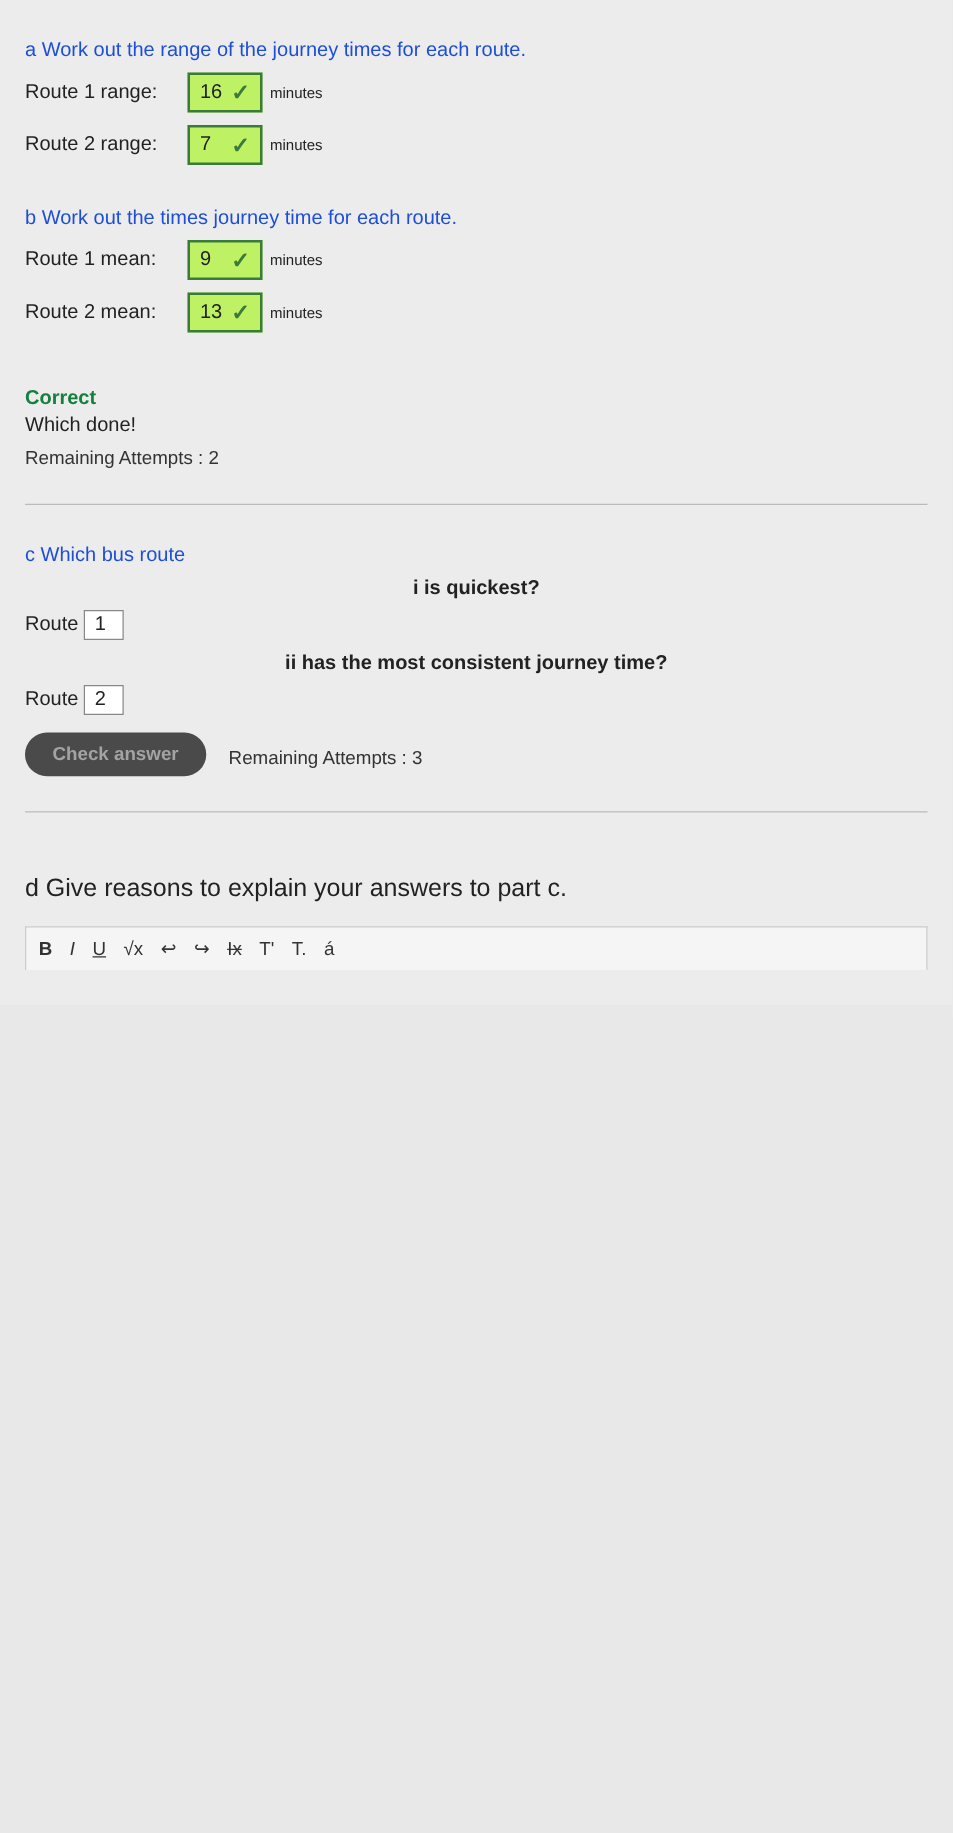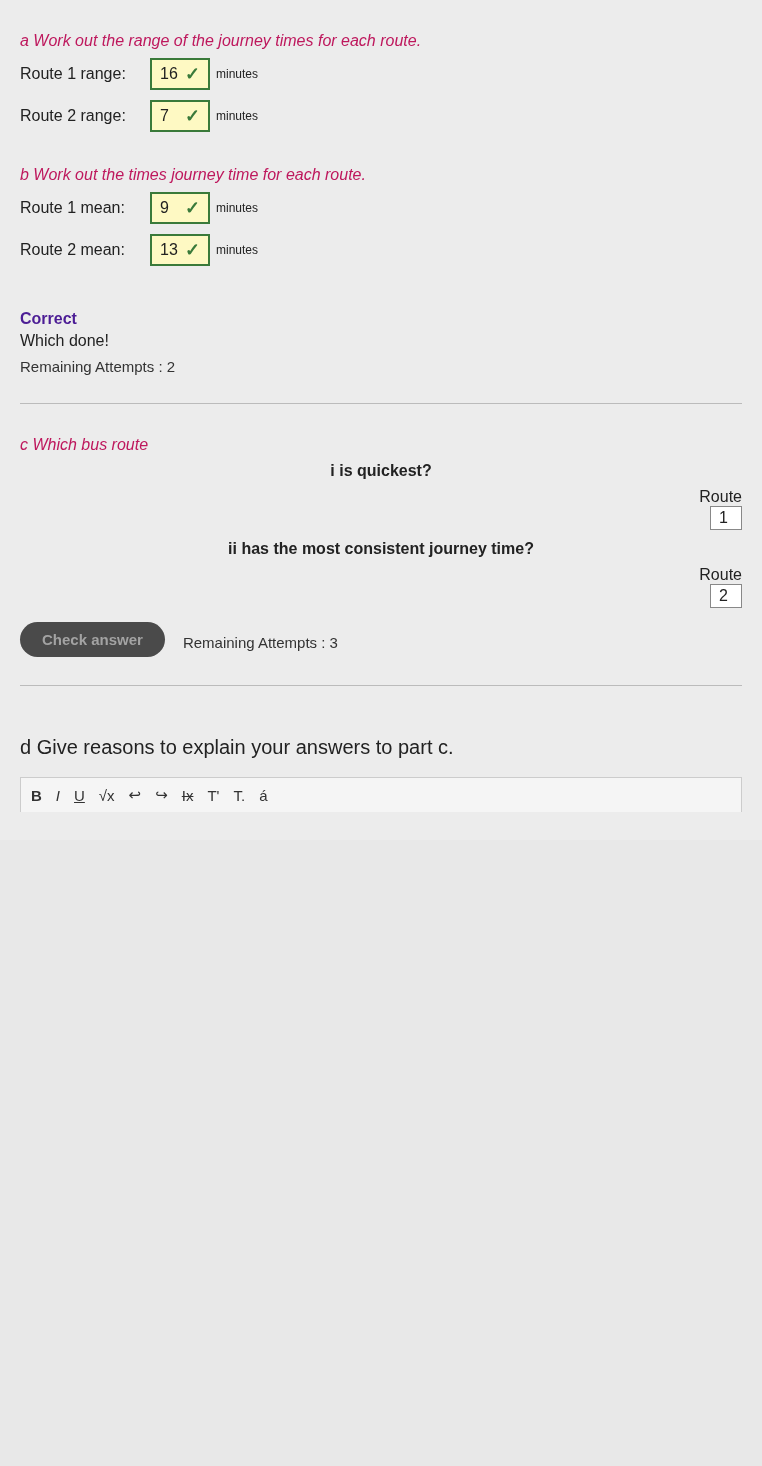--- a/index.html
+++ b/index.html
@@ -19,37 +19,36 @@
       background: #ececec;
       padding: 14px 0 10px 0;
     }
     .section-divider {
       border: none;
       border-top: 1.5px solid #bbb;
       margin: 18px 0 18px 0;
     }
     .question-label {
       font-size: 16px;
-      color: #be185d;
+      color: #1d4ed8;
       margin-bottom: 8px;
-      font-style: italic;
     }
     .answer-row {
       display: flex;
       align-items: center;
       margin-bottom: 10px;
       font-size: 16px;
     }
     .answer-row label {
       min-width: 130px;
       font-size: 16px;
     }
     .input-box {
       border: 2px solid #3a7a3a;
-      background: #fef9c3;
+      background: #bef264;
       min-width: 60px;
       padding: 3px 8px;
       font-size: 16px;
       display: inline-flex;
       align-items: center;
       justify-content: space-between;
     }
     .input-box span.val {
       margin-right: 6px;
     }
@@ -57,21 +56,21 @@
       color: #3a7a3a;
       font-size: 18px;
       font-weight: bold;
     }
     .unit-label {
       margin-left: 6px;
       font-size: 12px;
     }
     .correct-label {
       font-weight: bold;
-      color: #4c1d95;
+      color: #15803d;
       font-size: 16px;
       margin-top: 10px;
       margin-bottom: 4px;
     }
     .well-done {
       font-size: 16px;
       color: #222;
       margin-bottom: 8px;
     }
     .remaining-attempts {
@@ -80,24 +79,23 @@
       margin-top: 6px;
     }
     .sub-question {
       font-size: 16px;
       margin-bottom: 8px;
       margin-top: 8px;
       text-align: center;
     }
     .route-input-row {
       display: flex;
-      align-items: flex-end;
+      align-items: center;
       margin-bottom: 10px;
       font-size: 16px;
-      flex-direction: column;
     }
     .route-input-box {
       border: 1.5px solid #888;
       background: #fff;
       min-width: 32px;
       padding: 2px 8px;
       font-size: 16px;
       margin-left: 4px;
     }
     .check-answer-btn {

